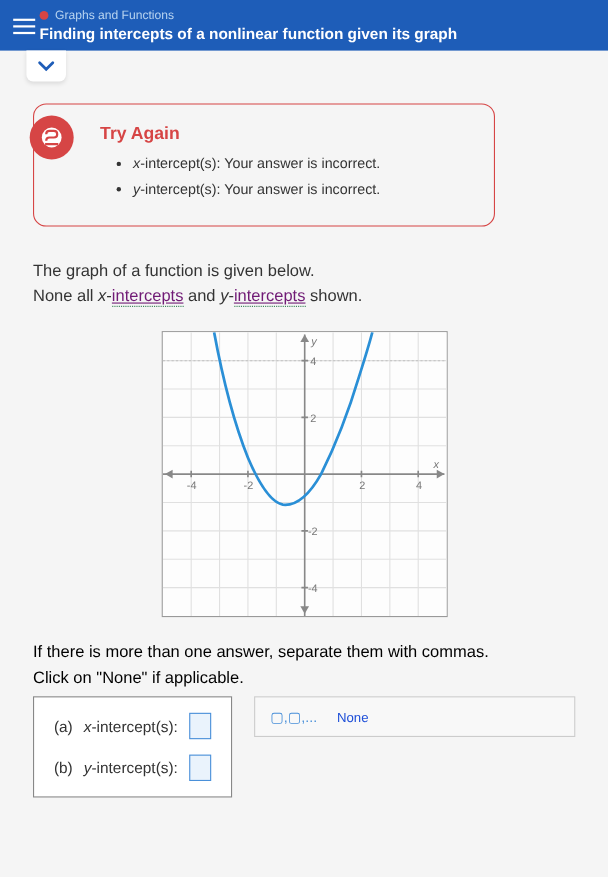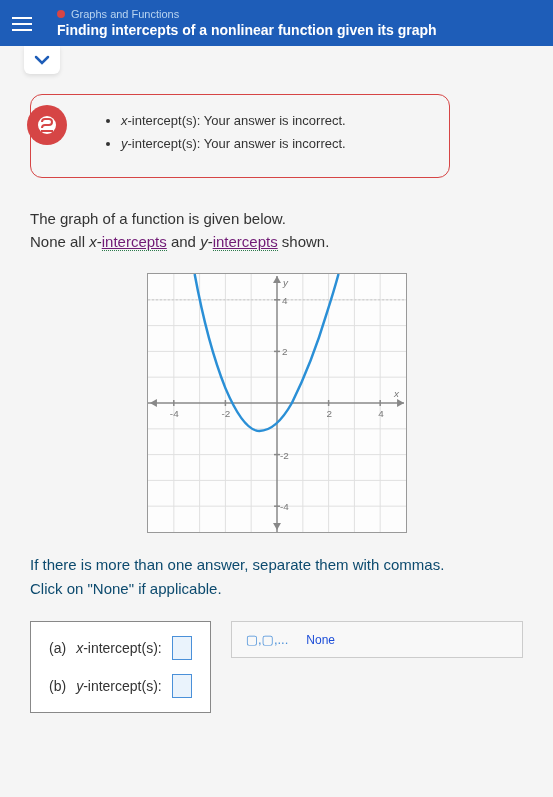--- a/index.html
+++ b/index.html
@@ -1,38 +1,38 @@
 <!DOCTYPE html>
 <html><head>
 <meta charset="utf-8">
 <style>
 * { margin: 0; padding: 0; box-sizing: border-box; }
 body { font-family: Arial, sans-serif; background: #f5f5f5; width: 553px; }
-.header { background: #1e5db8; color: white; padding: 8px 12px; display: flex; align-items: flex-start; gap: 21px; }
+.header { background: #1e5db8; color: white; padding: 8px 12px; display: flex; align-items: flex-start; gap: 0; }
 .menu-icon { width: 24px; height: 24px; display: flex; flex-direction: column; justify-content: center; gap: 4px; cursor: pointer; margin-top: 4px; }
 .menu-icon span { display: block; height: 2px; background: white; width: 20px; }
 .header-text { flex: 1; }
 .breadcrumb { font-size: 11px; color: #b8d4f0; display: flex; align-items: center; gap: 6px; }
 .breadcrumb-dot { width: 8px; height: 8px; background: #d64545; border-radius: 50%; }
 .page-title { font-size: 14px; font-weight: bold; margin-top: 2px; }
 .collapse-btn { width: 36px; height: 28px; background: white; border-radius: 0 0 6px 6px; display: flex; align-items: center; justify-content: center; margin-left: 24px; cursor: pointer; box-shadow: 0 2px 4px rgba(0,0,0,0.1); }
 .content { padding: 20px 30px; }
 .feedback-card { border: 1px solid #d64545; border-radius: 12px; padding: 18px 20px 18px 60px; position: relative; margin-bottom: 30px; max-width: 420px; }
 .feedback-icon { position: absolute; left: -4px; top: 10px; width: 40px; height: 40px; background: #d64545; border-radius: 50%; display: flex; align-items: center; justify-content: center; }
 .feedback-title { color: #d64545; font-weight: bold; font-size: 16px; margin-bottom: 10px; }
 .feedback-msg { font-size: 13px; color: #333; font-weight: bold; margin-bottom: 12px; }
 .feedback-list { list-style: disc; padding-left: 30px; }
 .feedback-list li { font-size: 13px; color: #333; margin-bottom: 8px; }
 .feedback-list .var { font-style: italic; }
 .prompt { font-size: 15px; color: #333; line-height: 1.5; margin-bottom: 20px; }
 .prompt .var { font-style: italic; }
 .prompt .term { color: #701a75; border-bottom: 1px dotted #2a7a4a; text-decoration: underline; }
 .graph-wrap { display: flex; justify-content: center; margin-bottom: 20px; }
 .graph { border: 1px solid #999; background: #fff; }
-.instructions { font-size: 15px; color: #0c4a6e; line-height: 1.6; margin-bottom: 20px; }
+.instructions { font-size: 15px; color: #000000; line-height: 1.6; margin-bottom: 4px; }
 .bottom-row { display: flex; gap: 20px; align-items: flex-start; }
 .answer-box { border: 1px solid #888; padding: 14px 18px; background: #fff; }
 .answer-row { display: flex; align-items: center; gap: 10px; font-size: 14px; margin-bottom: 14px; }
 .answer-row:last-child { margin-bottom: 0; }
 .answer-row .label { color: #333; }
 .answer-row .var { font-style: italic; }
 .answer-input { width: 20px; height: 24px; border: 1px solid #4a90d9; background: #eaf3fc; cursor: text; }
 .tools { border: 1px solid #ccc; background: #f8f8f8; padding: 10px 14px; display: flex; align-items: center; gap: 18px; flex: 1; }
 .tool-item { color: #4a90d9; font-size: 13px; cursor: pointer; }
 .tool-none { color: #1d4ed8; font-size: 12px; cursor: pointer; }
@@ -64,20 +64,21 @@
 <div class="content">
 
   <div class="feedback-card">
     <div class="feedback-icon">
       <svg width="22" height="22" viewBox="0 0 22 22">
         <circle cx="11" cy="11" r="9" fill="white"></circle>
         <path d="M6 8 Q6 5 9 5 L13 5 Q16 5 16 8 Q16 11 13 11 L9 11 Q6 11 6 14" stroke="#d64545" stroke-width="2" fill="none"></path>
         <line x1="5" y1="17" x2="17" y2="17" stroke="#d64545" stroke-width="2"></line>
       </svg>
     </div>
+    <div class="feedback-title">Try Again</div>
     <ul class="feedback-list">
       <li><span class="var">x</span><span>-intercept(s): Your answer is incorrect.</span></li>
       <li><span class="var">y</span><span>-intercept(s): Your answer is incorrect.</span></li>
     </ul>
   </div>
 
   <div class="prompt">
     <span>The graph of a function is given below.</span><br>
     <span>None all </span><span class="var">x</span><span>-</span><span class="term">intercepts</span><span> and </span><span class="var">y</span><span>-</span><span class="term">intercepts</span><span> shown.</span>
   </div>

